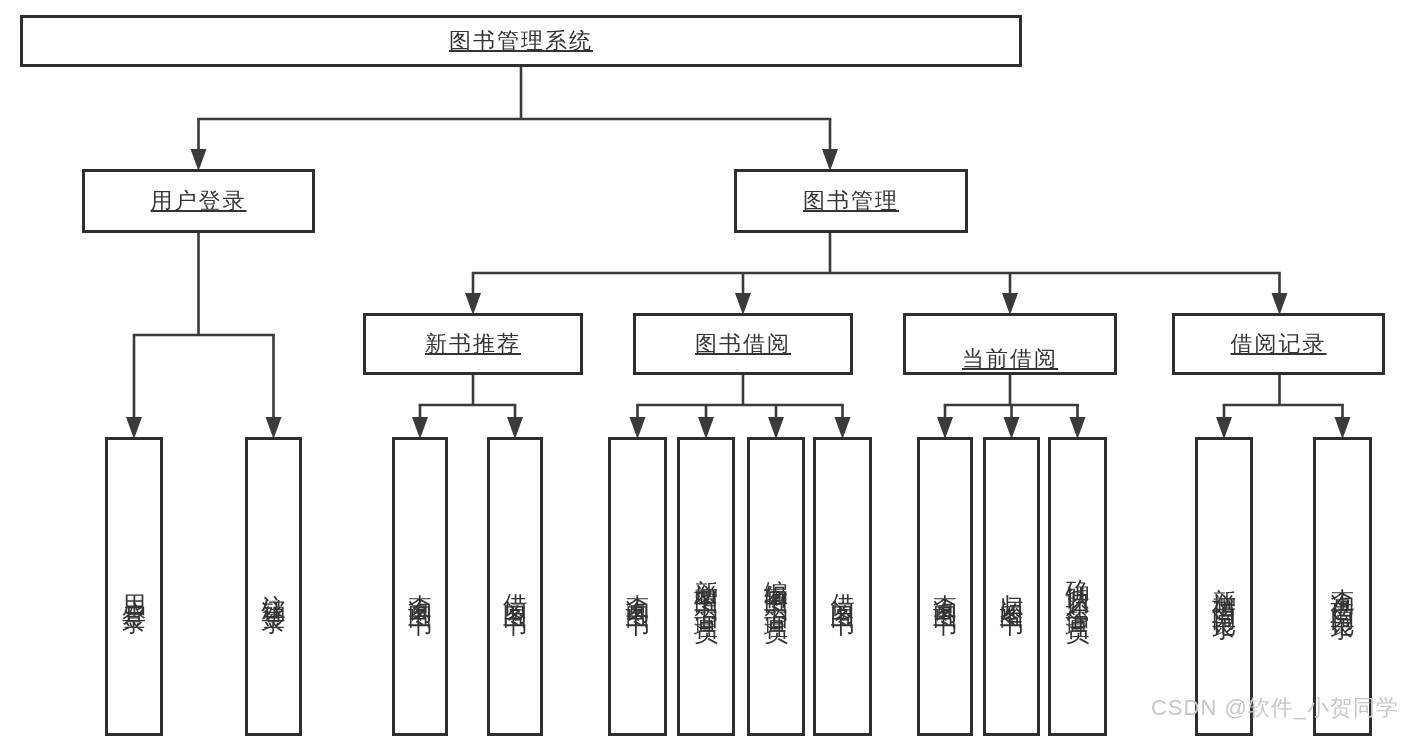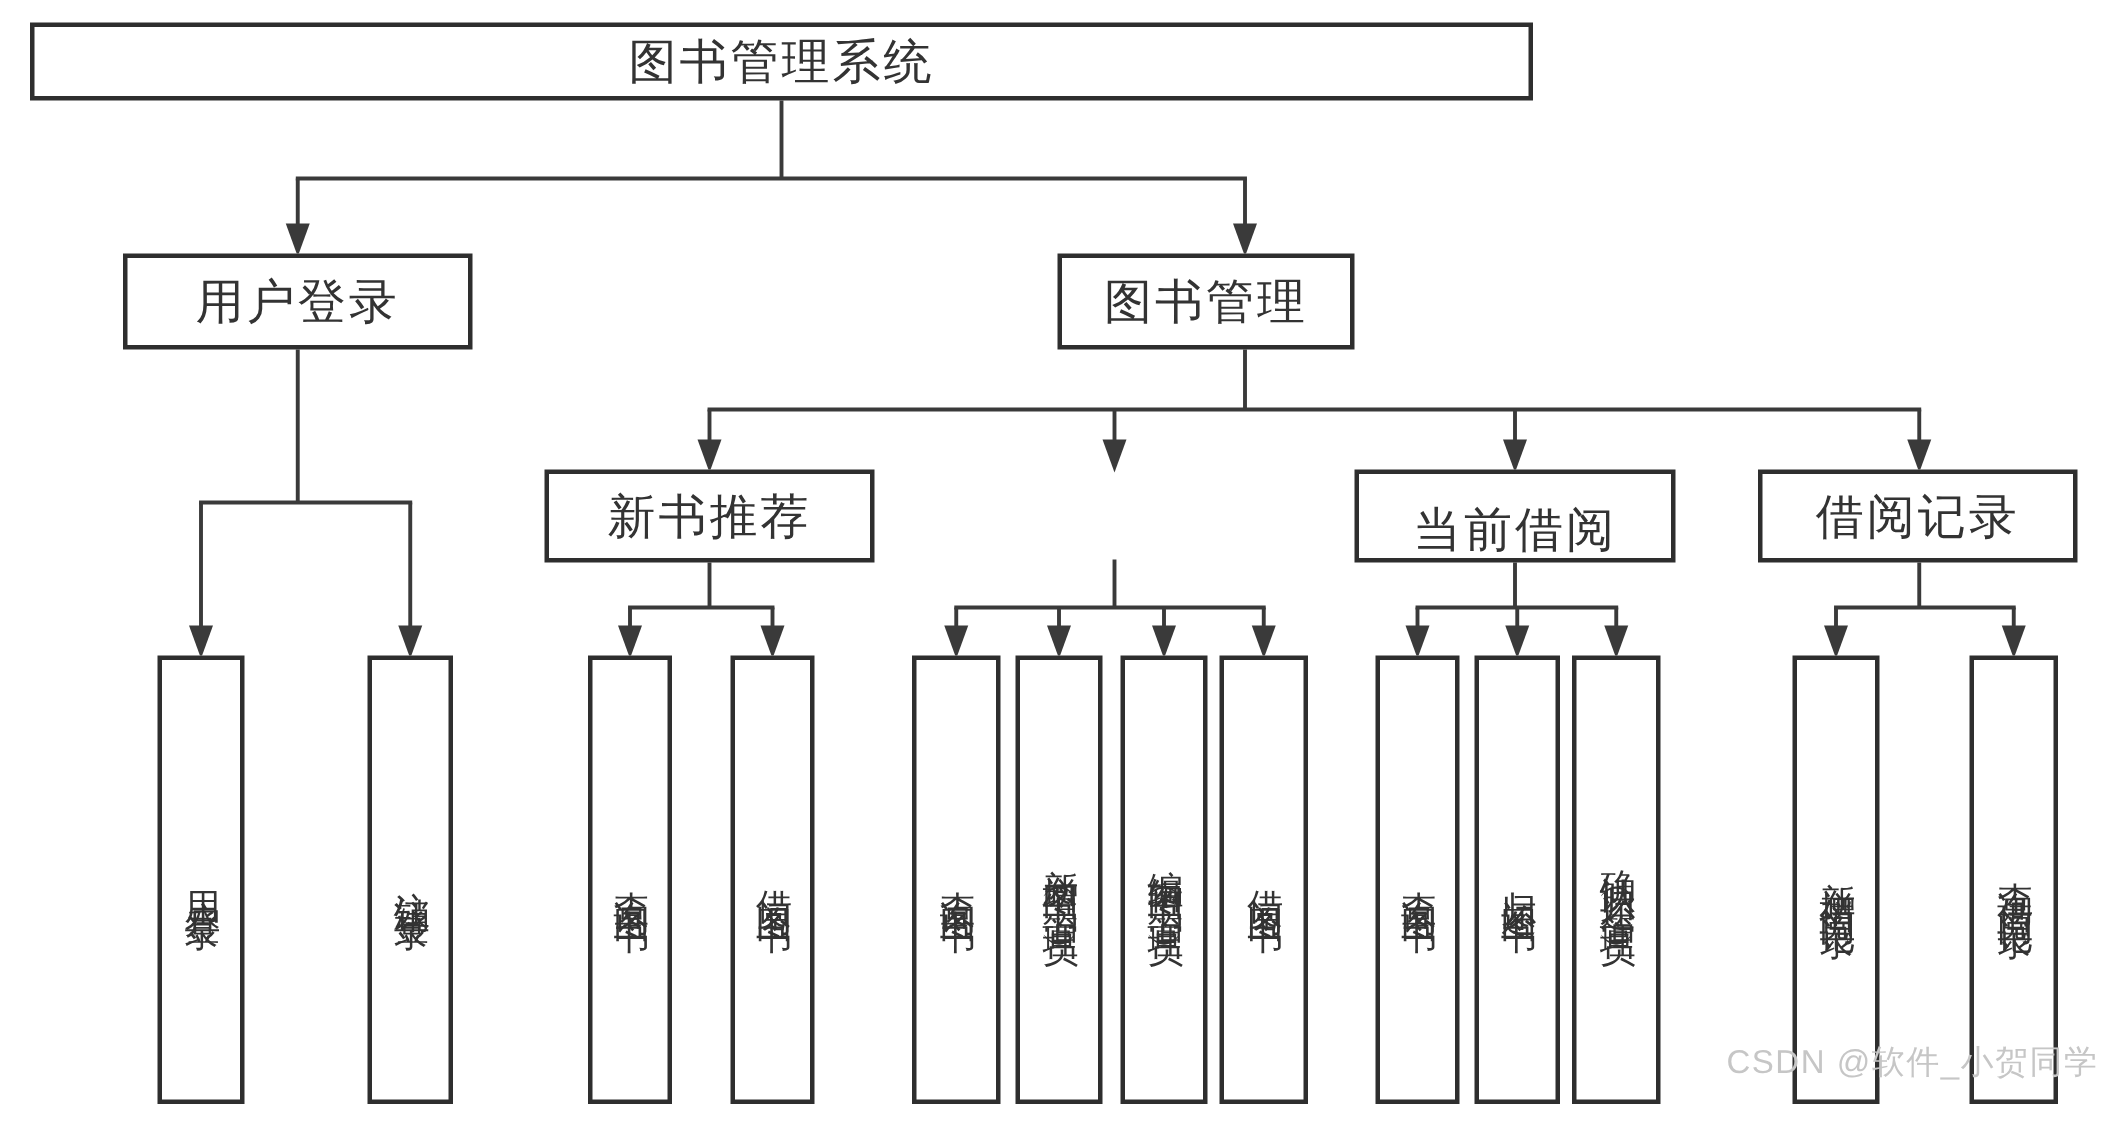--- a/index.html
+++ b/index.html
@@ -21,24 +21,25 @@
     position: absolute;
     box-sizing: border-box;
     background: #ffffff;
     border: 3px solid var(--box-border, #2e2e2e);
     color: var(--text-color, #333333);
     display: flex;
     align-items: center;
     justify-content: center;
   }
   .node-h .node-label {
-    font-size: 32px;
+    font-size: 22px;
     letter-spacing: 2px;
     white-space: nowrap;
     line-height: 1.2;
+    text-decoration: underline;
   }
   .node-v .node-label {
     writing-mode: vertical-rl;
     text-orientation: mixed;
     font-size: 24px;
     letter-spacing: 6px;
     line-height: 1;
     white-space: nowrap;
   }
   .watermark {
@@ -123,25 +124,28 @@
         <polygon points="1334.5,417 1350.5,417 1342.5,439" fill="#3a3a3a"></polygon>
       </g>
     </svg>
   <div class="watermark" style="color: rgb(198, 198, 198);">CSDN @软件_小贺同学</div>
 <div class="node node-h" style="left: 20px; top: 15px; width: 1002px; height: 52px;">
       <span class="node-label">图书管理系统</span>
     </div>
     <div class="node node-h" style="left: 82px; top: 169px; width: 233px; height: 64px;">
       <span class="node-label">用户登录</span>
     </div>
-    <div class="node node-h" style="left: 705px; top: 169px; width: 198px; height: 64px;">
+    <div class="node node-h" style="left: 734px; top: 169px; width: 234px; height: 64px;">
       <span class="node-label">图书管理</span>
     </div>
     <div class="node node-h" style="left: 363px; top: 313px; width: 220px; height: 62px;">
       <span class="node-label">新书推荐</span>
+    </div>
+    <div class="node node-h" style="left: 633px; top: 313px; width: 220px; height: 62px;">
+      <span class="node-label">图书借阅</span>
     </div>
     <div class="node node-h" style="left: 903px; top: 313px; width: 214px; height: 62px; align-items: flex-end;">
       <span class="node-label">当前借阅</span>
     </div>
     <div class="node node-h" style="left: 1172px; top: 313px; width: 213px; height: 62px;">
       <span class="node-label">借阅记录</span>
     </div>
     <div class="node node-v" style="left: 105px; top: 437px; width: 58px; height: 299px;">
       <span class="node-label">用户登录</span>
     </div>

